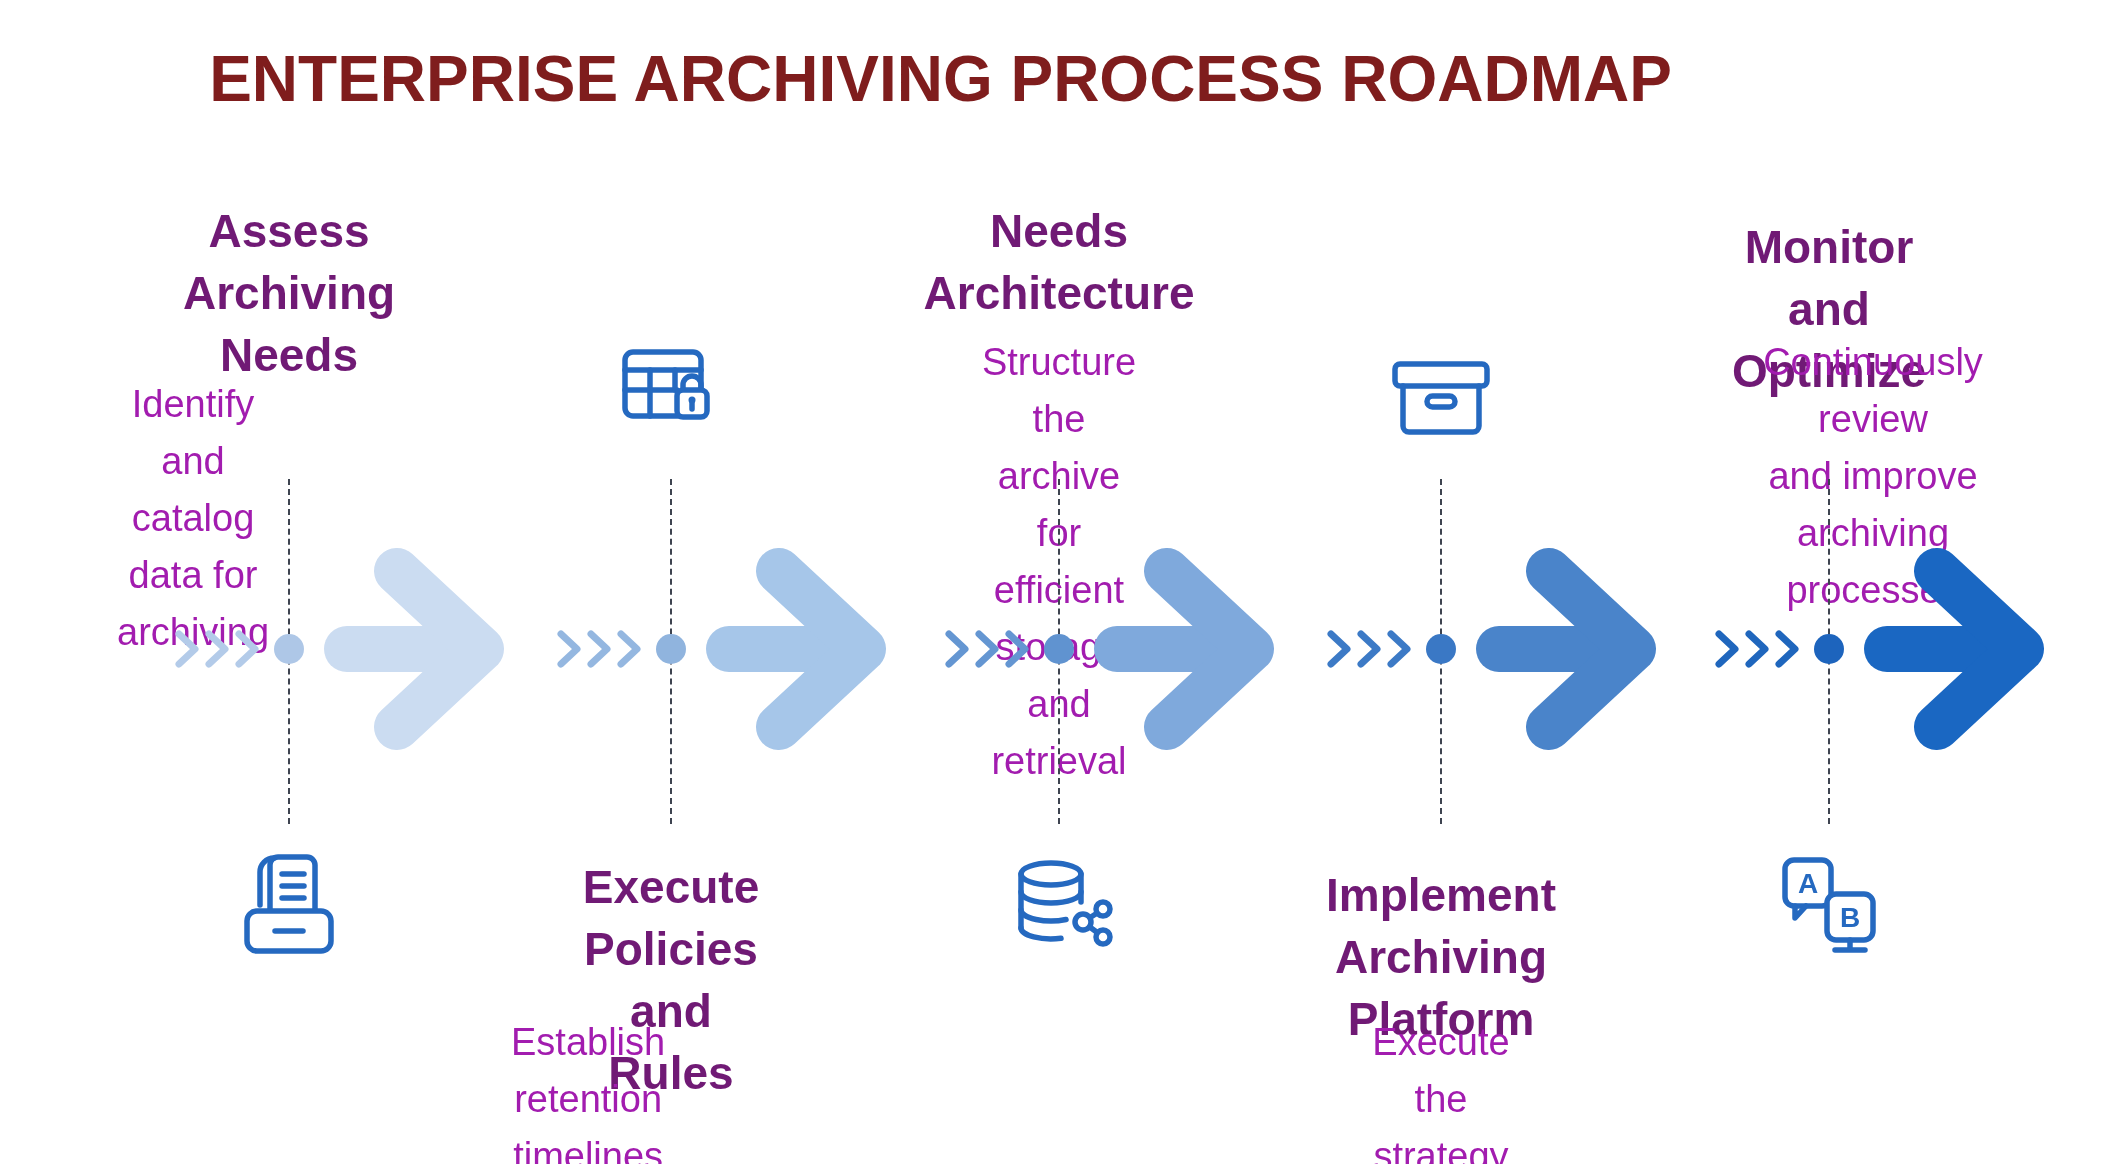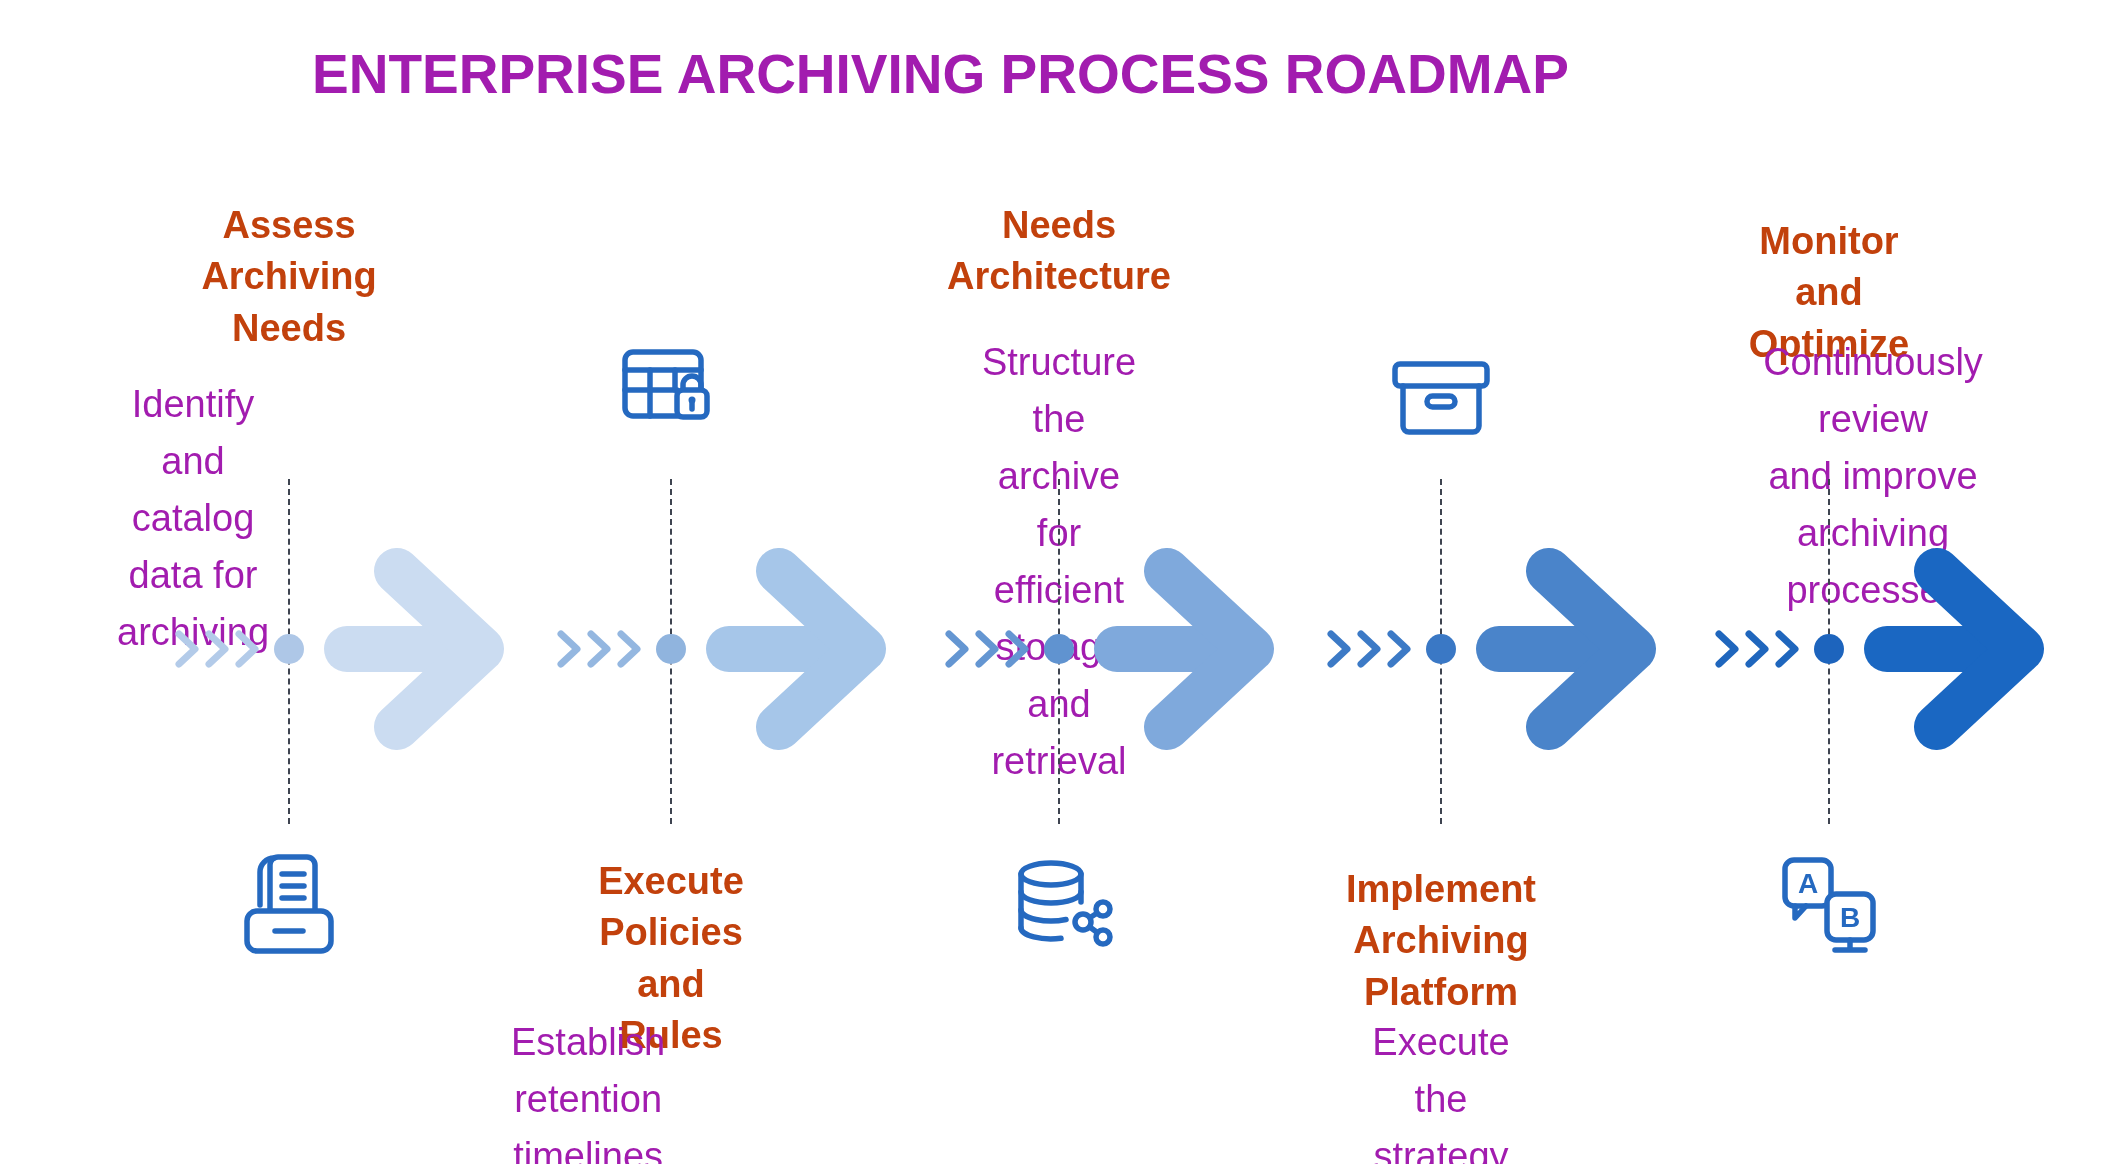--- a/index.html
+++ b/index.html
@@ -3,25 +3,25 @@
 <meta charset="utf-8">
 <style>
   html,body { margin:0; padding:0; background:#ffffff; }
   .canvas {
     position:relative; width:2125px; height:1164px; background:#ffffff;
     overflow:hidden; font-family:"Liberation Sans", sans-serif;
   }
   .layer { position:absolute; left:0; top:0; width:0; height:0; }
   .page-title {
     position:absolute; top:42px; left:0; width:1881px; text-align:center;
-    font-size:55px; font-weight:bold; letter-spacing:0px; color:#a21caf;
+    font-size:64px; font-weight:bold; letter-spacing:0px; color:#7f1d1d;
   }
   .stage-title {
     position:absolute; transform:translateX(-50%); text-align:center;
-    font-size:38px; font-weight:bold; color:#c2410c; line-height:1.35;
+    font-size:46px; font-weight:bold; color:#701a75; line-height:1.35;
     white-space:pre-line;
   }
   .stage-desc {
     position:absolute; font-size:38px; color:#a21caf; line-height:1.5;
     white-space:pre-line;
     margin-top:16px;
   }
   .desc-center { transform:translateX(-50%); text-align:center; }
   .desc-left { text-align:center; }
   .dash {

